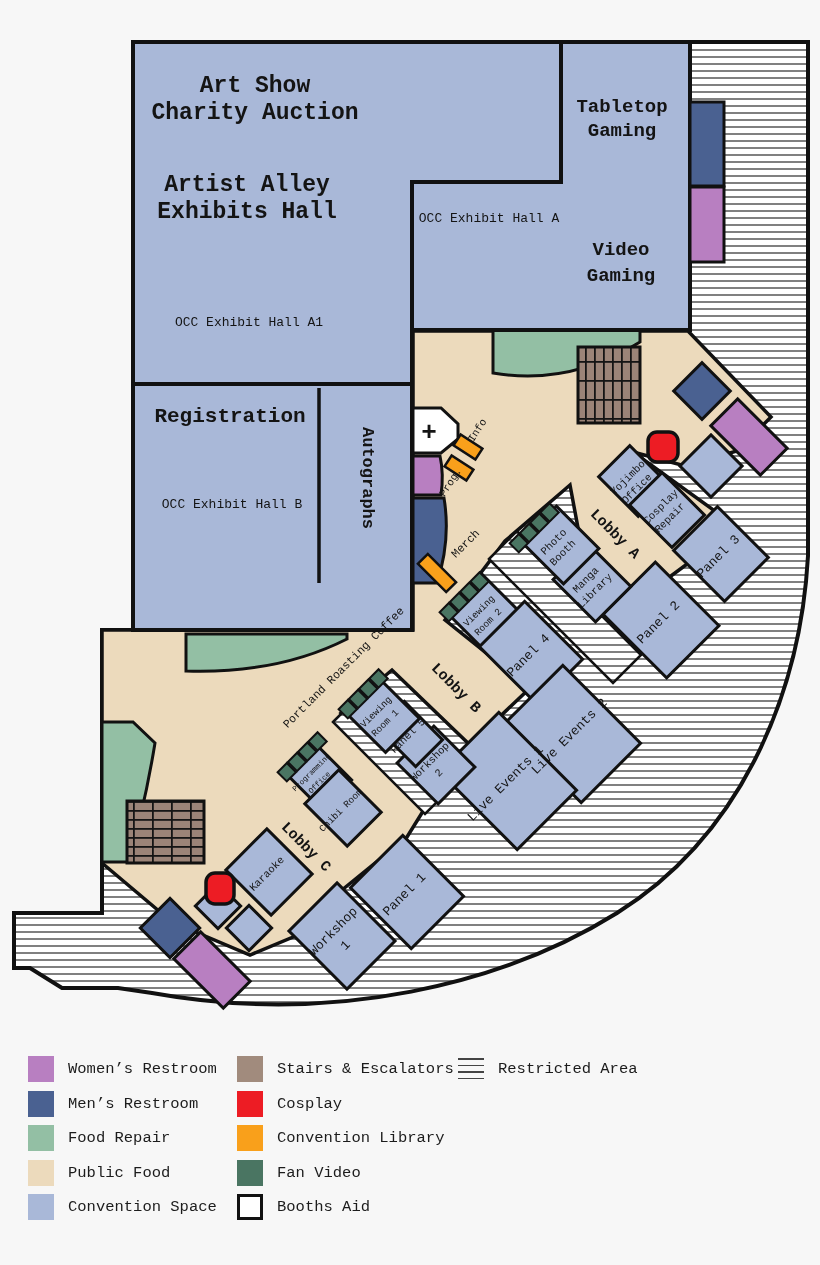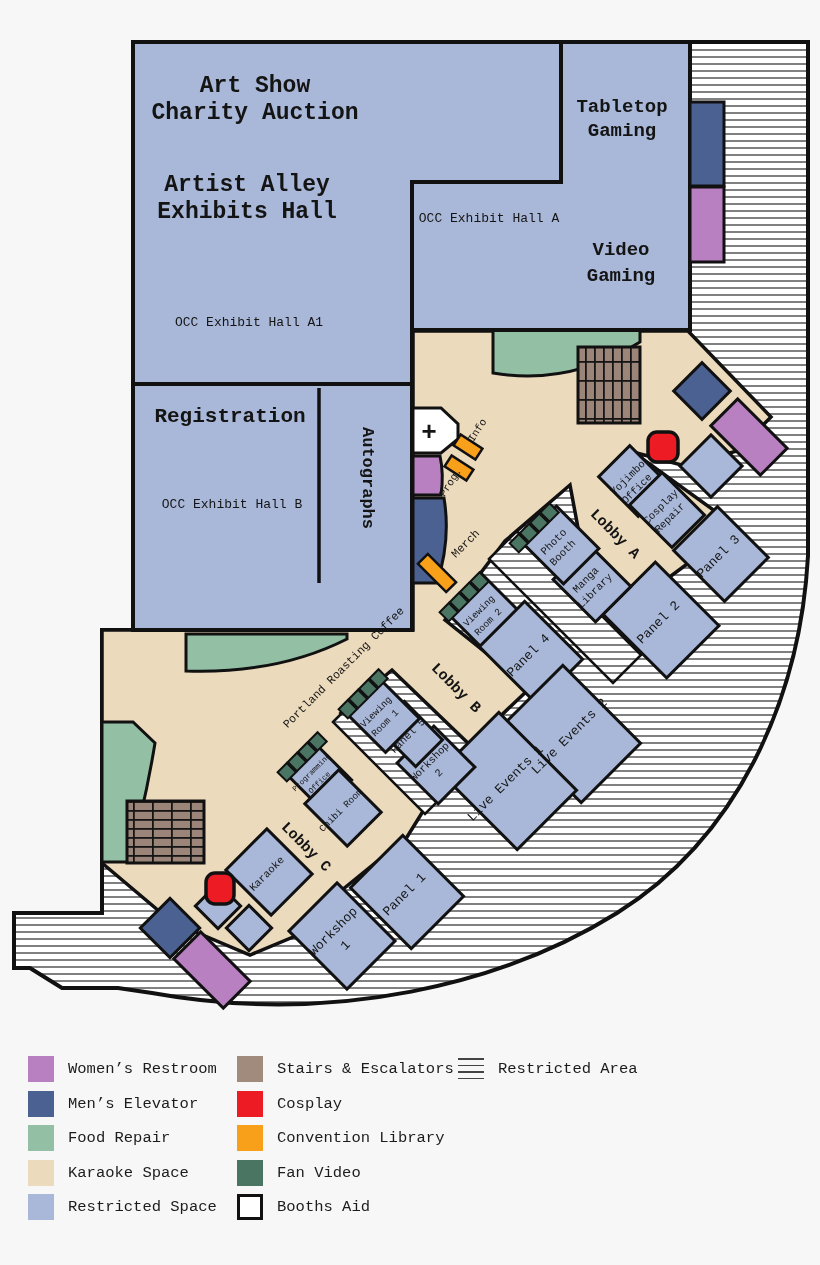--- a/index.html
+++ b/index.html
@@ -195,33 +195,33 @@
 </svg>
 
 <div id="legend">
   <div class="lcol" style="left:28px;">
     <div class="lrow">
       <div class="sw" style="background: rgb(184, 127, 193);"></div>
       <span class="llabel">Women’s Restroom</span>
     </div>
     <div class="lrow">
       <div class="sw" style="background: rgb(74, 97, 145);"></div>
-      <span class="llabel">Men’s Elevator</span>
+      <span class="llabel">Men’s Restroom</span>
     </div>
     <div class="lrow">
       <div class="sw" style="background: rgb(147, 191, 164);"></div>
       <span class="llabel">Food Repair</span>
     </div>
     <div class="lrow">
       <div class="sw" style="background: rgb(236, 218, 188);"></div>
-      <span class="llabel">Karaoke Space</span>
+      <span class="llabel">Public Food</span>
     </div>
     <div class="lrow">
       <div class="sw" style="background: rgb(169, 184, 216);"></div>
-      <span class="llabel">Restricted Space</span>
+      <span class="llabel">Convention Space</span>
     </div>
   </div>
   <div class="lcol" style="left:237px;">
     <div class="lrow">
       <div class="sw" style="background: rgb(161, 139, 125);"></div>
       <span class="llabel">Stairs &amp; Escalators</span>
     </div>
     <div class="lrow">
       <div class="sw" style="background: rgb(237, 28, 36);"></div>
       <span class="llabel">Cosplay</span>

